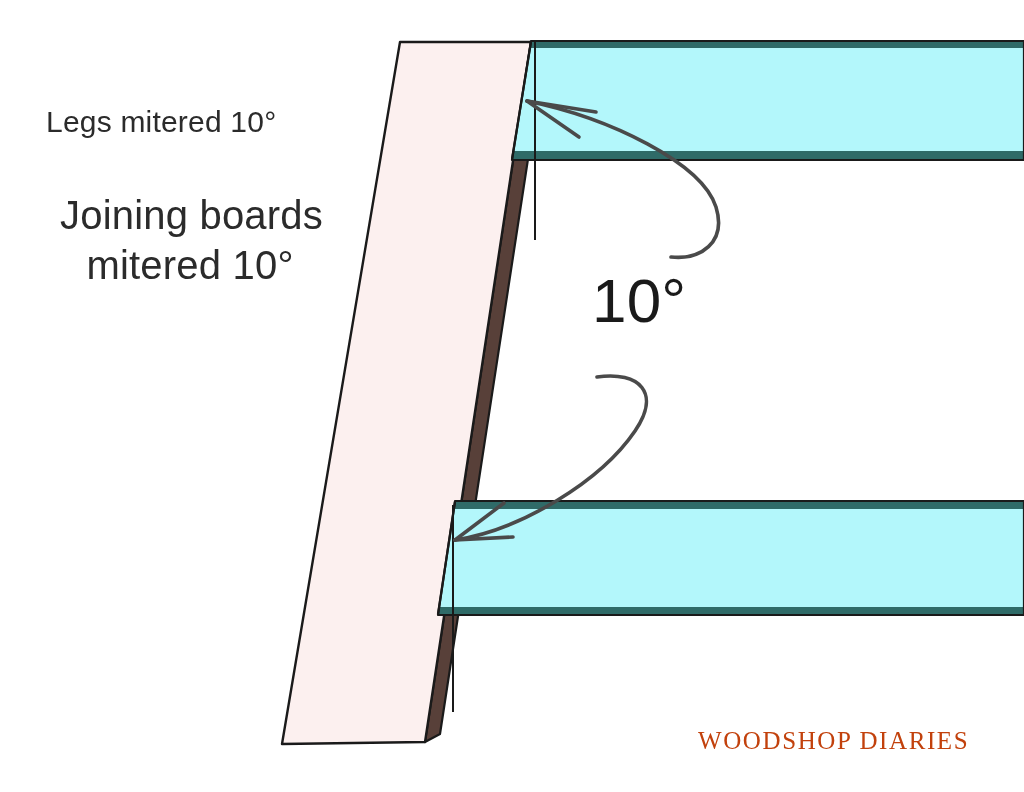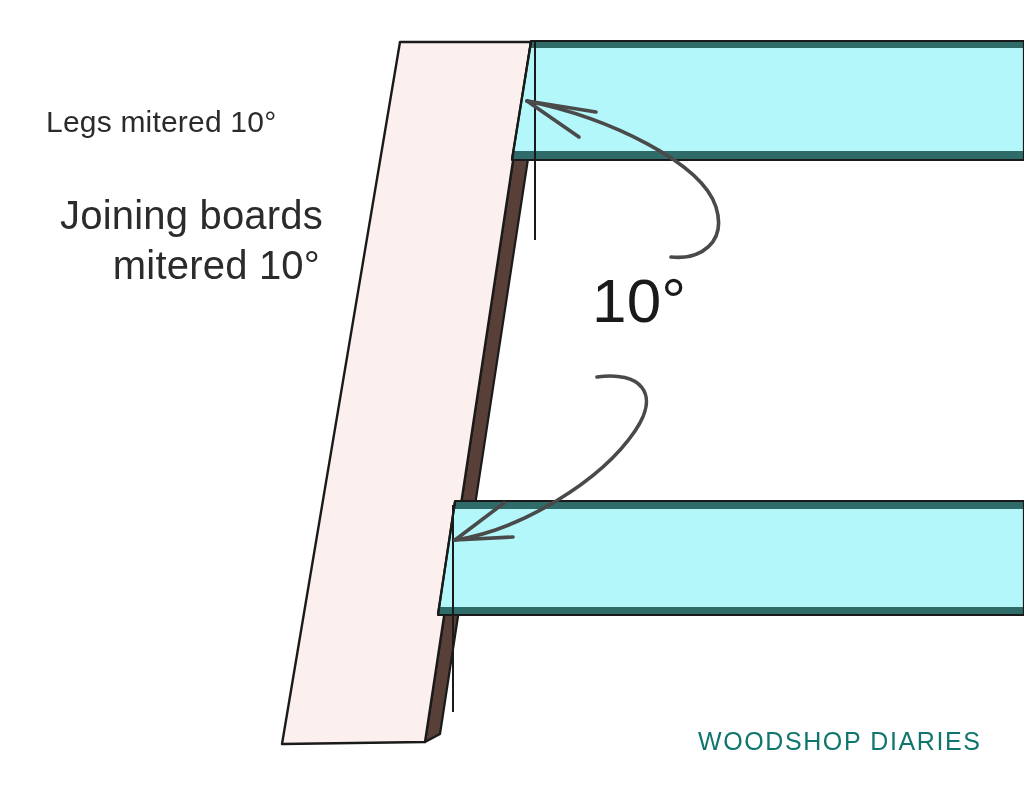--- a/index.html
+++ b/index.html
@@ -43,38 +43,38 @@
   #label-joining {
     left: 60px;
     top: 194px;
     font-size: 40px;
     width: 260px;
     text-align: center;
   }
   #label-joining .ln2 {
     display: block;
     margin-top: 8px;
-    text-align: right;
   }
   #label-angle {
     left: 592px;
     top: 268px;
     font-size: 62px;
     font-weight: 300;
     color: #1a1a1a;
   }
   #watermark {
     position: absolute;
     left: 698px;
     top: 727px;
     font-size: 25px;
     letter-spacing: 1.6px;
-    color: #0f766e;
+    color: #c2410c;
     font-weight: 300;
     white-space: pre;
+    font-family: Liberation Serif, serif;
   }
 </style>
 </head>
 <body>
 
 <div id="diagram-root">
 
   <svg id="scene" viewBox="0 0 1024 792" xmlns="http://www.w3.org/2000/svg">
 
     <g>

